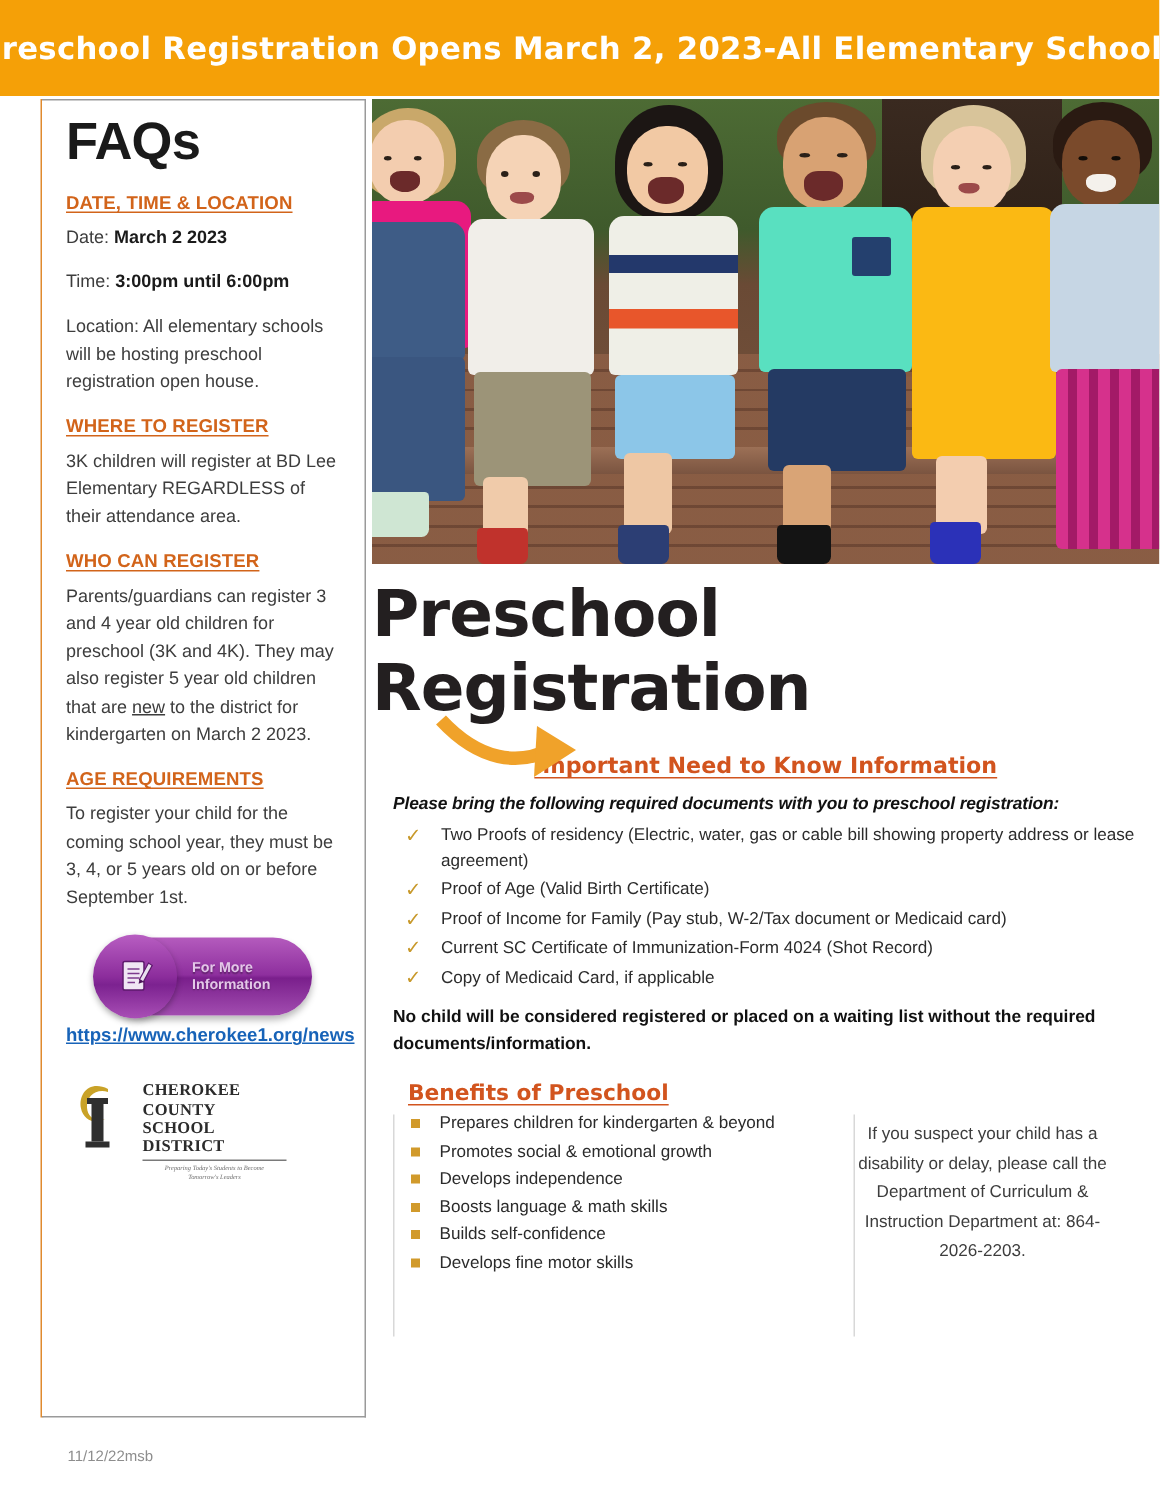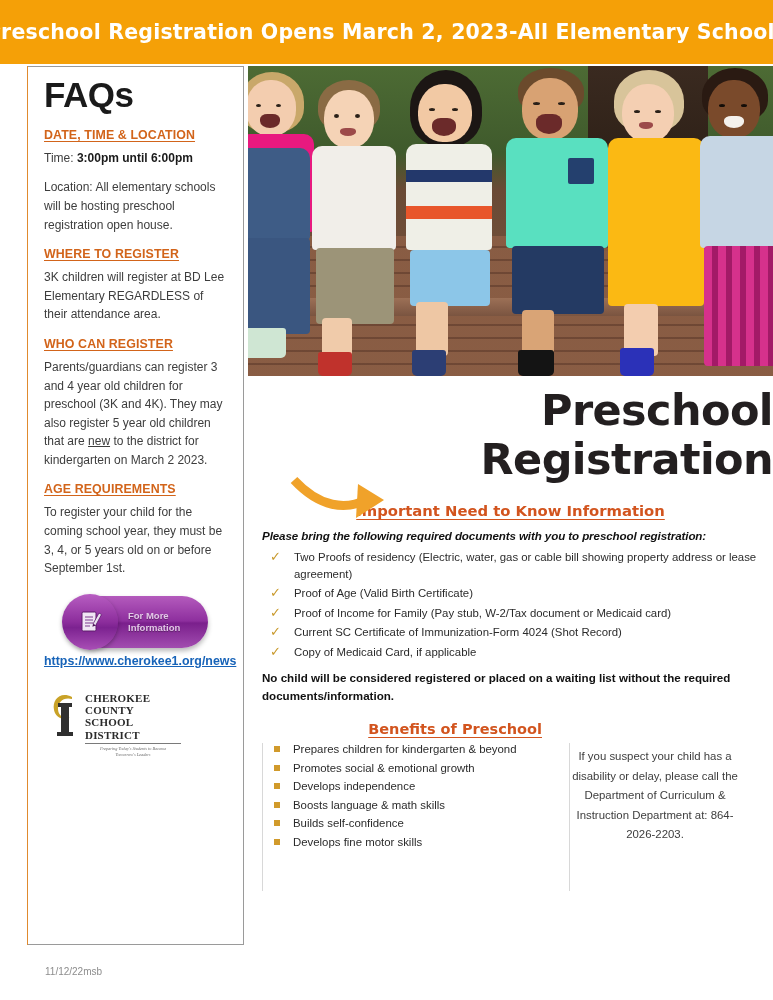--- a/index.html
+++ b/index.html
@@ -137,21 +137,21 @@
     display: flex;
     align-items: flex-start;
     margin-top: 22px;
     margin-left: 6px;
   }
   #logo-mark {
     width: 30px; height: 54px;
     position: relative;
     flex: 0 0 auto;
   }
-  #logo-text { margin-left: 5px; padding-top: 2px; }
+  #logo-text { margin-left: 15px; padding-top: 2px; }
   .logo-word {
     font-family: "Liberation Serif", serif;
     font-size: 11px;
     font-weight: 700;
     color: #2b2b2b;
     line-height: 1.12;
     letter-spacing: 0.2px;
   }
   #logo-rule {
     width: 96px; height: 1px;
@@ -211,21 +211,21 @@
     width: 525px; height: 108px;
     background: #ffffff;
     padding-top: 6px;
   }
   #main-title {
     font-family: "DejaVu Sans", sans-serif;
     font-size: 43px;
     font-weight: 700;
     color: #231f20;
     letter-spacing: -0.6px;
-    text-align: right;
+    text-align: left;
     line-height: 1.15;
     margin-top: 4px;
   }
   #subtitle-row {
     display: flex;
     align-items: baseline;
     justify-content: center;
     gap: 10px;
     margin-top: 2px;
   }
@@ -309,21 +309,21 @@
     font-weight: 700;
     color: #111111;
     line-height: 1.5;
     margin: 9px 0 0 0;
   }
 
   #benefits-wrap {
     display: flex;
     margin-top: 17px;
   }
-  #benefits-col { width: 280px; position: relative; text-align: right; }
+  #benefits-col { width: 280px; position: relative; }
   #benefits-head {
     font-family: "DejaVu Sans", sans-serif;
     font-size: 14.5px;
     font-weight: 700;
     color: #D2541E;
     text-decoration: underline;
     text-underline-offset: 3px;
     margin: 0 0 4px 10px;
   }
   .benefit-item {
@@ -388,20 +388,23 @@
     <div id="header-title">Preschool Registration Opens March 2, 2023-All Elementary Schools</div>
   </div>
 
   <div id="sidebar-left-rule"></div>
 
   <div id="sidebar">
 
     <div id="faqs-title">FAQs</div>
 
     <div class="sb-head">DATE, TIME &amp; LOCATION</div>
+    <div class="sb-p">
+      <span>Date: </span><b>March 2 2023</b>
+    </div>
     <div class="sb-p">
       <span>Time: </span><b>3:00pm until 6:00pm</b>
     </div>
     <div class="sb-p">Location: All elementary schools will be hosting preschool registration open house.</div>
 
     <div class="sb-head">WHERE TO REGISTER</div>
     <div class="sb-p">3K children will register at BD Lee Elementary REGARDLESS of their attendance area.</div>
 
     <div class="sb-head">WHO CAN REGISTER</div>
     <div class="sb-p">

